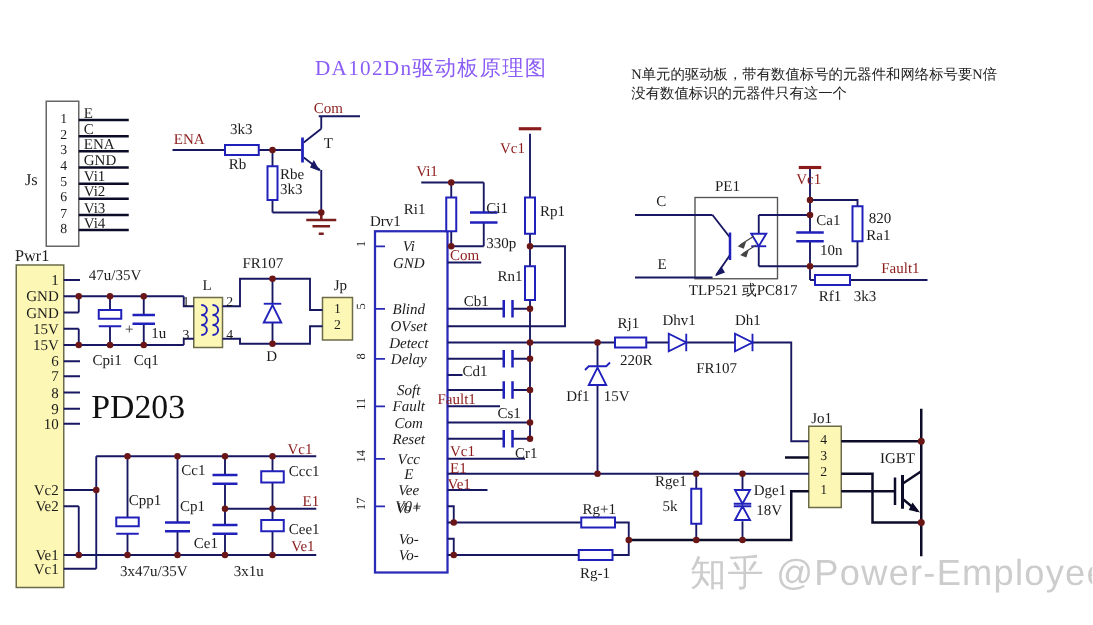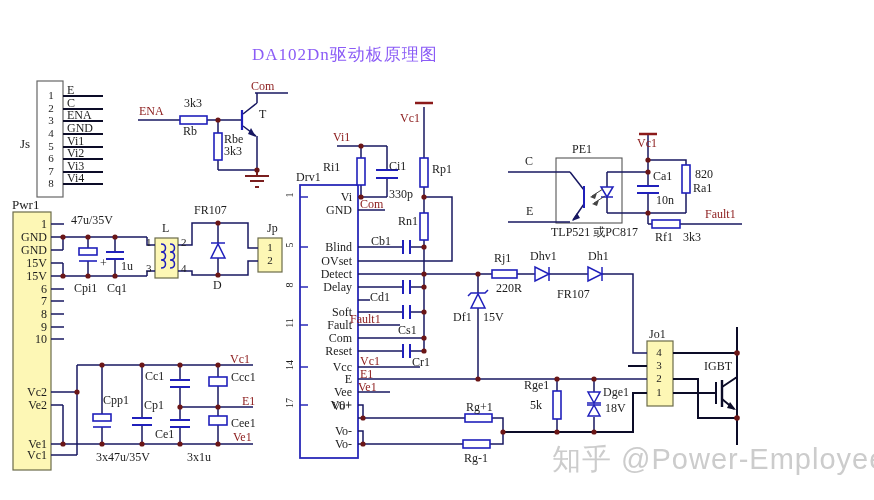--- a/index.html
+++ b/index.html
@@ -7,21 +7,21 @@
          font-family:"Liberation Serif",serif;}
   svg{position:absolute;left:0;top:0;}
   .l{position:absolute;font-family:"Liberation Serif",serif;font-size:12px;color:#1c1c1c;
      white-space:nowrap;line-height:1;}
   .net{color:#8b1a1a;}
   .b27{font-size:27px;color:#111;}
   .title{font-size:17px;color:#8b5cf6;letter-spacing:1px;}
   .note{font-size:11.5px;color:#222;}
   .cn{font-size:13px;}
   .num{font-size:11px;}
-  .icpin{width:50px;text-align:right;}
+  .icpin{width:50px;text-align:center;font-style:italic;}
   .pwr{width:30px;text-align:right;}
   .rot{transform:rotate(-90deg);transform-origin:center;width:14px;text-align:center;font-size:10px;}
   .ctr{text-align:center;}
   .wm{font-family:"Liberation Sans",sans-serif;font-size:29px;color:#cccccc;letter-spacing:1px;}
 </style>
 </head>
 <body>
 
 <div id="stage">
 
@@ -180,22 +180,25 @@
     <circle cx="102" cy="444" r="2.6"></circle>
         <circle cx="142" cy="444" r="2.6"></circle>
         <circle cx="180" cy="444" r="2.6"></circle>
         <circle cx="218" cy="444" r="2.6"></circle>
     <circle cx="180" cy="407" r="2.6"></circle>
         <circle cx="218" cy="407" r="2.6"></circle>
   </g>
 </svg>
 
 <span class="l title" style="left:252px;top:46px">DA102Dn驱动板原理图</span>
+<span class="l note" style="left:505px;top:55px">N单元的驱动板，带有数值标号的元器件和网络标号要N倍</span>
+<span class="l note" style="left:505px;top:70px">没有数值标识的元器件只有这一个</span>
 <span class="l wm" style="left:552px;top:445px">知乎 @Power-Employee</span>
 
+<span class="l b27" style="left:73px;top:312px">PD203</span>
 
 <span class="l cn" style="left:20px;top:137px">Js</span>
 <span class="l num ctr" style="left:46px;top:90px;width:10px">1</span>
 <span class="l num ctr" style="left:46px;top:103px;width:10px">2</span>
 <span class="l num ctr" style="left:46px;top:115px;width:10px">3</span>
 <span class="l num ctr" style="left:46px;top:128px;width:10px">4</span>
 <span class="l num ctr" style="left:46px;top:141px;width:10px">5</span>
 <span class="l num ctr" style="left:46px;top:153px;width:10px">6</span>
 <span class="l num ctr" style="left:46px;top:166px;width:10px">7</span>
 <span class="l num ctr" style="left:46px;top:178px;width:10px">8</span>

